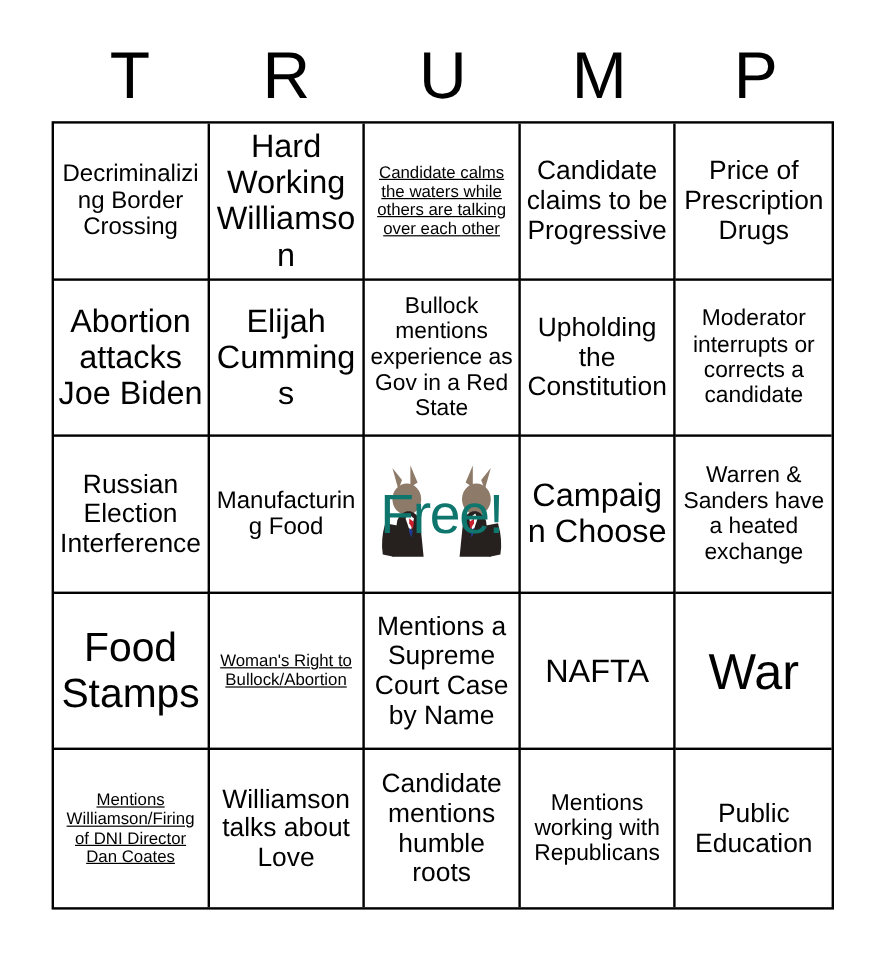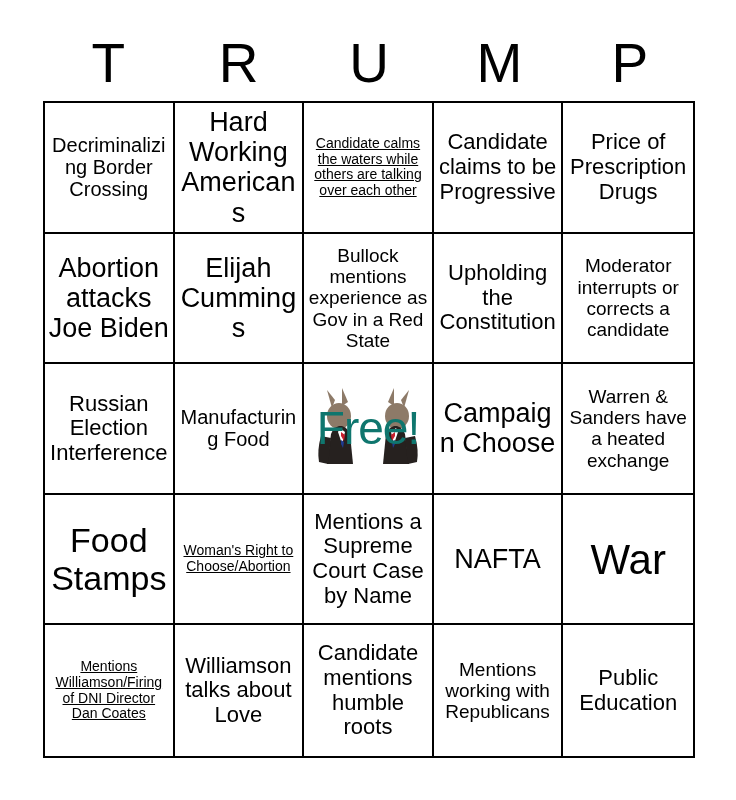--- a/index.html
+++ b/index.html
@@ -123,21 +123,21 @@
       <div class="header-letter">U</div>
       <div class="header-letter">M</div>
       <div class="header-letter">P</div>
     </div>
 
   <div class="grid">
       <div class="cell">
         <span class="cell-text fs-sm">Decriminalizing Border Crossing</span>
       </div>
       <div class="cell">
-        <span class="cell-text fs-xl">Hard Working Americans</span>
+        <span class="cell-text fs-xl">Hard Working Williamson</span>
       </div>
       <div class="cell">
         <span class="cell-text fs-xs">Candidate calms the waters while others are talking over each other</span>
       </div>
       <div class="cell">
         <span class="cell-text fs-lg">Candidate claims to be Progressive</span>
       </div>
       <div class="cell">
         <span class="cell-text fs-lg">Price of Prescription Drugs</span>
       </div>
@@ -192,21 +192,21 @@
       <div class="cell">
         <span class="cell-text fs-xl">Campaign Choose</span>
       </div>
       <div class="cell">
         <span class="cell-text fs-md">Warren &amp; Sanders have a heated exchange</span>
       </div>
       <div class="cell">
         <span class="cell-text fs-xxl">Food Stamps</span>
       </div>
       <div class="cell">
-        <span class="cell-text fs-xs">Woman's Right to Choose/Abortion</span>
+        <span class="cell-text fs-xs">Woman's Right to Bullock/Abortion</span>
       </div>
       <div class="cell">
         <span class="cell-text fs-lg">Mentions a Supreme Court Case by Name</span>
       </div>
       <div class="cell">
         <span class="cell-text fs-xl">NAFTA</span>
       </div>
       <div class="cell">
         <span class="cell-text fs-huge">War</span>
       </div>

